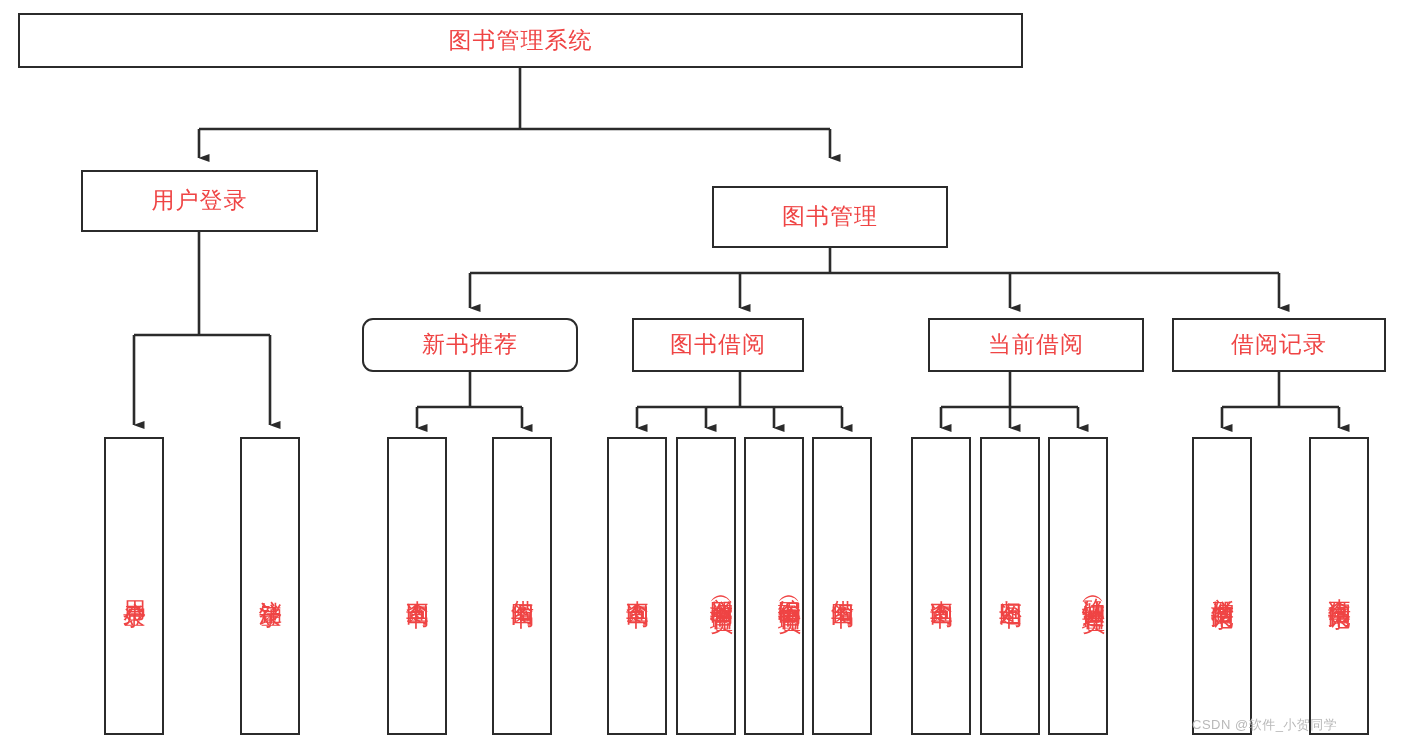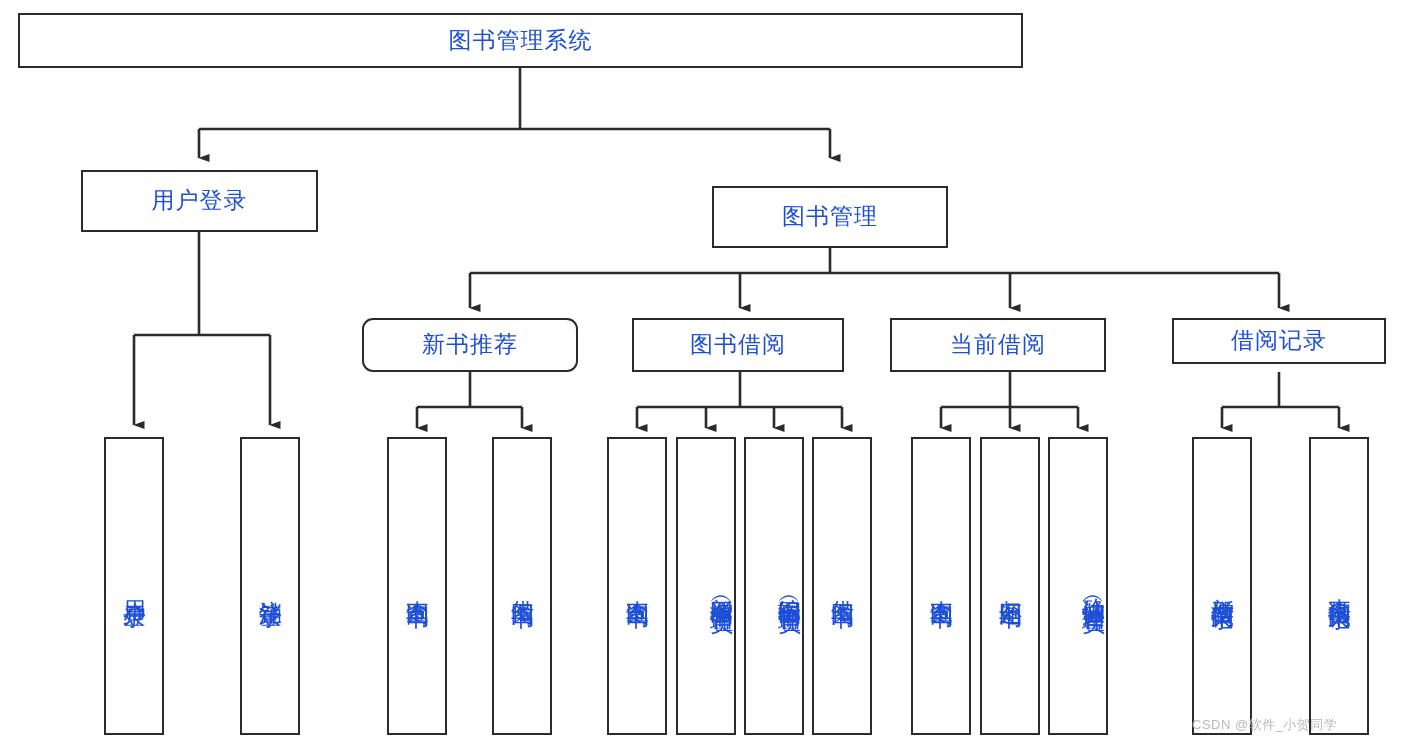--- a/index.html
+++ b/index.html
@@ -24,21 +24,21 @@
     top: 0;
     width: 1405px;
     height: 747px;
     pointer-events: none;
   }
   .node {
     position: absolute;
     box-sizing: border-box;
     border: 2.5px solid #2b2b2b;
     background: #ffffff;
-    color: #1d4ed8;
+    color: #ef4444;
     display: flex;
     align-items: center;
     justify-content: center;
     text-align: center;
     line-height: 1.12;
   }
   .node.horizontal {
     font-size: 23px;
     letter-spacing: 1px;
   }
@@ -118,23 +118,23 @@
       <path d="M 1339 407 L 1339 428" marker-end="url(#arrowhead)"></path>
     </g>
   </svg>
 
   <div class="node horizontal" style="left:18px; top:13px; width:1005px; height:55px;">图书管理系统</div>
 
   <div class="node horizontal" style="left:81px; top:170px; width:237px; height:62px;">用户登录</div>
   <div class="node horizontal" style="left:712px; top:170px; width:236px; height:62px;margin-top:16px;">图书管理</div>
 
   <div class="node horizontal" style="left:362px; top:318px; width:216px; height:54px;border-radius:11px;">新书推荐</div>
-  <div class="node horizontal" style="left:632px; top:318px; width:212px; height:54px;">图书借阅</div>
-  <div class="node horizontal" style="left:890px; top:318px; width:216px; height:54px;">当前借阅</div>
-  <div class="node horizontal" style="left:1172px; top:318px; width:214px; height:46px;">借阅记录</div>
+  <div class="node horizontal" style="left:632px; top:318px; width:172px; height:54px;">图书借阅</div>
+  <div class="node horizontal" style="left:928px; top:318px; width:216px; height:54px;">当前借阅</div>
+  <div class="node horizontal" style="left:1172px; top:318px; width:214px; height:54px;">借阅记录</div>
 
   <div class="node vertical centered" style="left:104px; top:437px; width:60px; height:298px;">用户登录</div>
   <div class="node vertical centered" style="left:240px; top:437px; width:60px; height:298px;">注销登录</div>
 
   <div class="node vertical centered" style="left:387px; top:437px; width:60px; height:298px;">查询图书</div>
   <div class="node vertical centered" style="left:492px; top:437px; width:60px; height:298px;">借阅图书</div>
 
   <div class="node vertical centered" style="left:607px; top:437px; width:60px; height:298px;">查询图书</div>
   <div class="node vertical" style="left:676px; top:437px; width:60px; height:298px;">新增图书（管理员）</div>
   <div class="node vertical" style="left:744px; top:437px; width:60px; height:298px;">编辑图书（管理员）</div>

